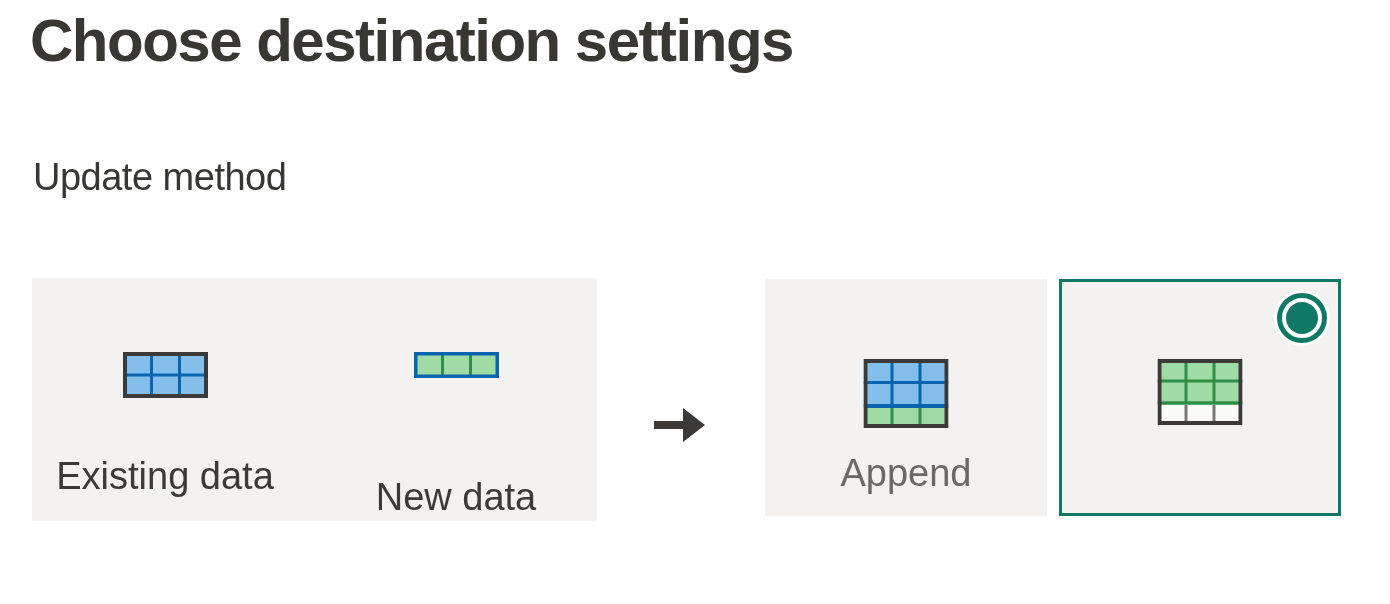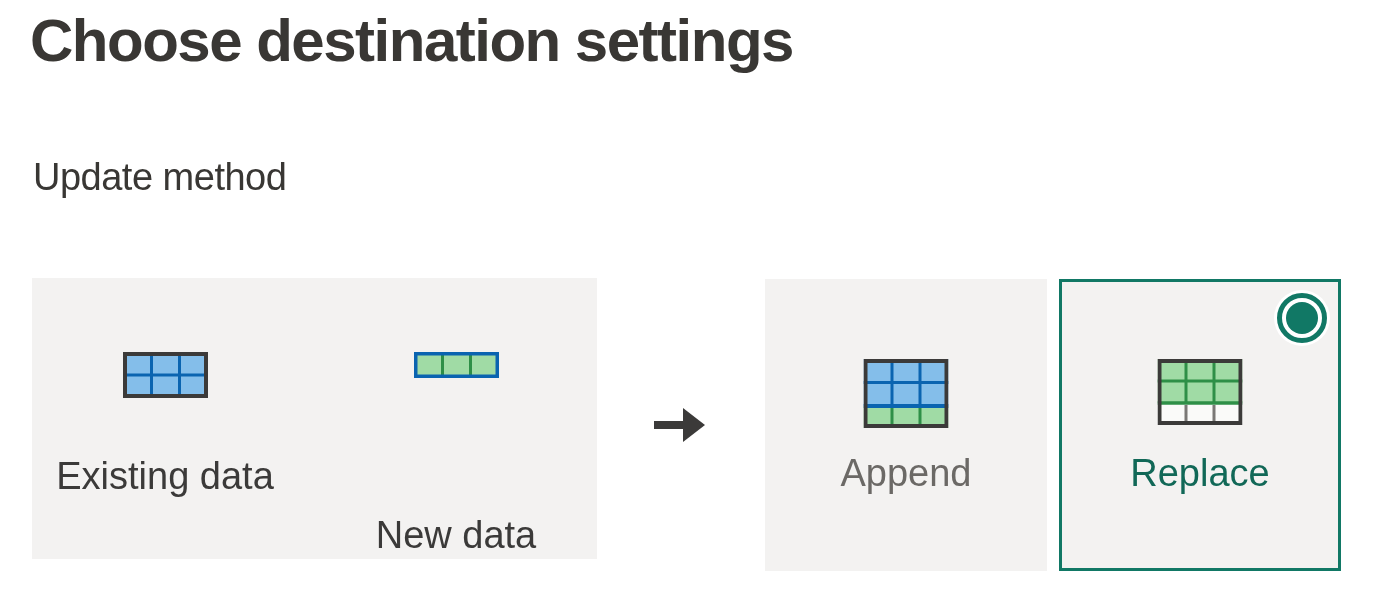--- a/index.html
+++ b/index.html
@@ -15,21 +15,21 @@
     font-size:60px;font-weight:700;letter-spacing:-1.5px;
     color:#393734;white-space:nowrap;
   }
   .section-heading{
     position:absolute;left:33px;top:156px;
     font-size:38px;font-weight:400;letter-spacing:-0.5px;
     color:#393734;white-space:nowrap;
   }
   .source-panel{
     position:absolute;left:32px;top:278px;
-    width:565px;height:281px;
+    width:565px;height:243px;
     background:#f3f2f1;
     display:flex;
     padding:74px 0 0 13px;
     box-sizing:border-box;
   }
   .source-col{
     width:240px;
     display:flex;flex-direction:column;align-items:center;
   }
   .source-col + .source-col{margin-left:51px;justify-content:space-between;}
@@ -41,21 +41,21 @@
     margin-top:56px;
     font-size:38px;line-height:1.2;
     color:#3b3a39;white-space:nowrap;
   }
   .transform-arrow{
     position:absolute;left:654px;top:407px;
     width:52px;height:36px;
   }
   .option-card{
     position:absolute;top:279px;
-    width:282px;height:292px;
+    width:282px;height:237px;
     background:#f3f2f1;
     box-sizing:border-box;
     cursor:pointer;
   }
   #option-card-append{left:765px;}
   #option-card-replace{left:1059px;}
   .option-card.selected{border:3px solid #117865;}
   .card-icon{
     position:absolute;top:80px;left:50%;
     transform:translateX(-50%);
@@ -152,14 +152,13 @@
       <rect x="0" y="44" width="85" height="22" fill="#fafaf9"></rect>
       <line x1="28.5" y1="0" x2="28.5" y2="44" stroke="#2e8f47" stroke-width="3"></line>
       <line x1="56.5" y1="0" x2="56.5" y2="44" stroke="#2e8f47" stroke-width="3"></line>
       <line x1="0" y1="22" x2="85" y2="22" stroke="#2e8f47" stroke-width="3"></line>
       <line x1="0" y1="44" x2="85" y2="44" stroke="#2e8f47" stroke-width="3.5"></line>
       <line x1="28.5" y1="46" x2="28.5" y2="66" stroke="#7a7876" stroke-width="3"></line>
       <line x1="56.5" y1="46" x2="56.5" y2="66" stroke="#7a7876" stroke-width="3"></line>
       <rect x="2" y="2" width="81" height="62" fill="none" stroke="#3b3a39" stroke-width="4"></rect>
     </svg>
   </div>
-  <div class="card-label">Replace</div>
 </div>
 
 </body></html>

